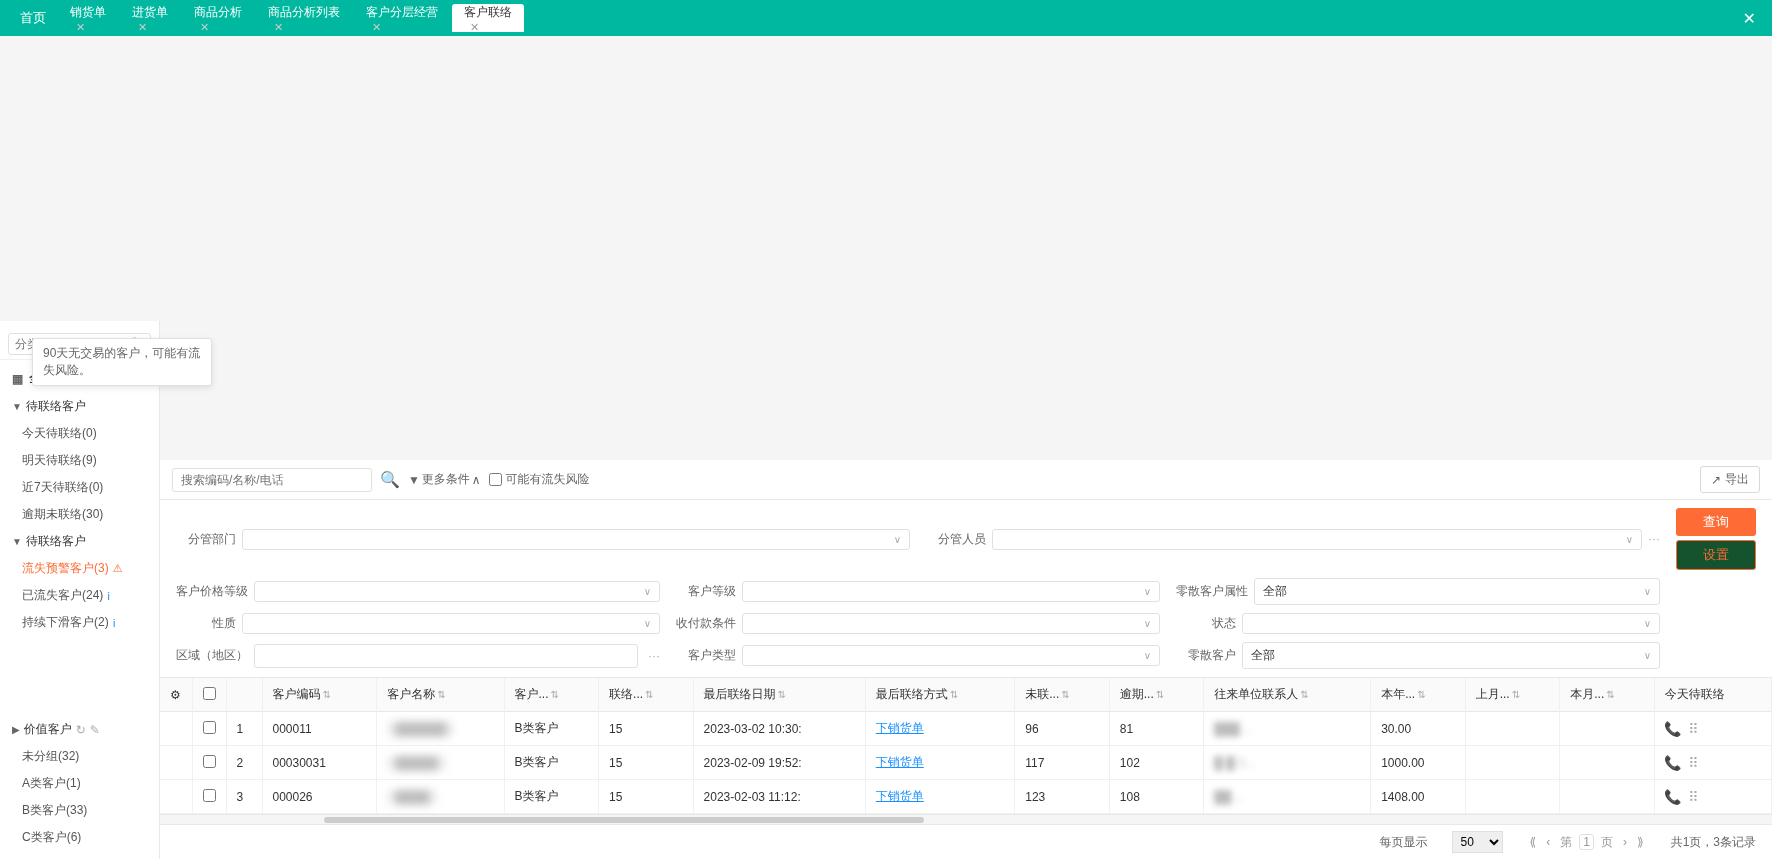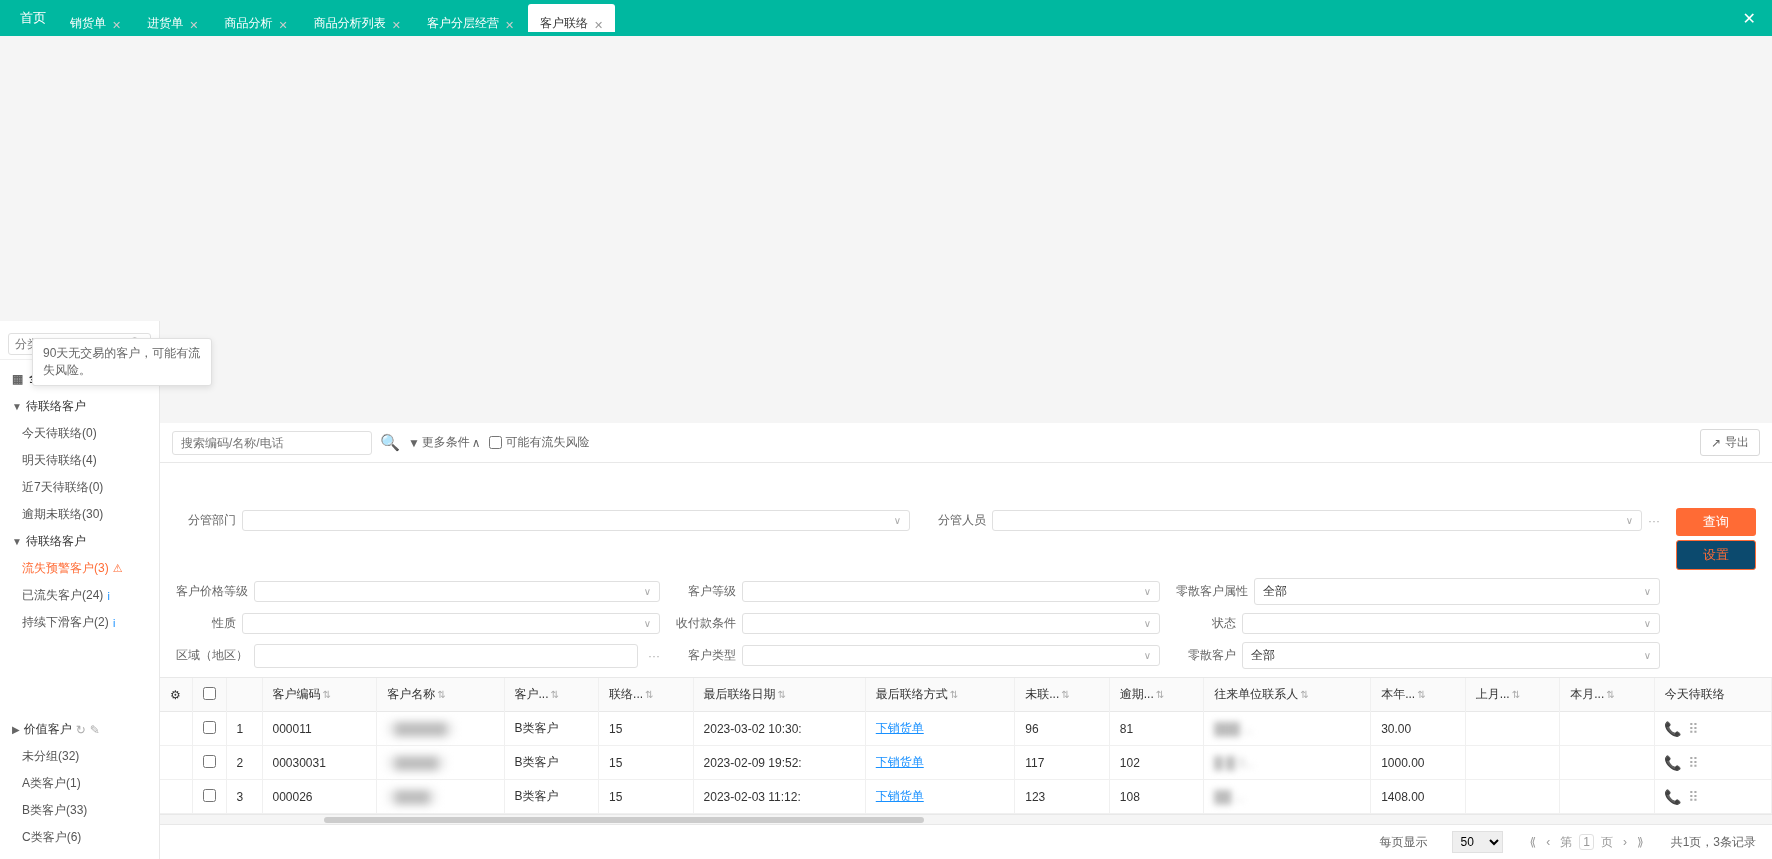--- a/index.html
+++ b/index.html
@@ -3,23 +3,24 @@
   <meta charset="utf-8">
   <style>
     * { box-sizing: border-box; margin: 0; padding: 0; font-family: 'Microsoft YaHei', Arial, sans-serif; font-size: 12px; }
     body { background: #f5f5f5; overflow: hidden; width: 1772px; height: 859px; }
     
     
     .top-nav {
       display: flex; align-items: center; background: #00b8a0; height: 36px; padding: 0 8px;
     }
     .top-nav .tab {
-      display: flex; align-items: flex-end; padding: 0 12px; height: 28px; color: #fff;
+      display: flex; align-items: flex-start; padding: 0 12px; height: 28px; color: #fff;
       cursor: pointer; font-size: 13px; border-radius: 3px 3px 0 0; margin-right: 2px;
       white-space: nowrap;
+      flex-direction: column;
     }
     .top-nav .tab.active {
       background: #fff; color: #333;
     }
     .top-nav .tab .close-icon {
       margin-left: 6px; color: #ccc; font-size: 11px;
     }
     .top-nav .tab.active .close-icon { color: #999; }
     .top-nav .home-tab { color: #fff; font-size: 13px; padding: 0 12px; cursor: pointer; }
     .top-nav-right { margin-left: auto; color: #fff; font-size: 16px; cursor: pointer; padding: 0 8px; }
@@ -100,24 +101,24 @@
       display: flex; align-items: center; gap: 6px; flex: 1;
     }
     .filter-item label { color: #666; white-space: nowrap; min-width: 60px; text-align: right; }
     .filter-item input, .filter-item .select-box {
       flex: 1; border: 1px solid #e0e0e0; border-radius: 3px; padding: 4px 8px; outline: none; color: #333;
       background: #fff; display: flex; align-items: center; justify-content: space-between; cursor: pointer;
     }
     .filter-item .select-box .down-arrow { color: #aaa; font-size: 10px; }
     .btn-query {
       background: #ff6b35; color: #fff; border: none; border-radius: 3px;
-      padding: 5px 16px; cursor: pointer; font-size: 13px; margin-top: 37px;
+      padding: 5px 16px; cursor: pointer; font-size: 13px;
     }
     .btn-settings {
-      background: #0c4a6e; color: #ff6b35; border: 1px solid #ff6b35; border-radius: 3px;
+      background: #14532d; color: #ff6b35; border: 1px solid #ff6b35; border-radius: 3px;
       padding: 5px 24px; cursor: pointer; font-size: 13px;
     }
     .more-dots { color: #aaa; cursor: pointer; }
 
     
     .table-container { flex: 1; overflow: auto; background: #fff; }
     table { width: 100%; border-collapse: collapse; }
     thead tr { background: #fafafa; border-bottom: 1px solid #e8e8e8; }
     thead th {
       padding: 8px 10px; text-align: left; color: #333; font-weight: 500; white-space: nowrap;
@@ -203,21 +204,21 @@
 
     <div class="sidebar-group">
       <div class="sidebar-group-title">
         <span class="arrow">▼</span>
         <span>待联络客户</span>
       </div>
       <div class="sidebar-item">
         <span>今天待联络(0)</span>
       </div>
       <div class="sidebar-item">
-        <span>明天待联络(4)</span>
+        <span>明天待联络(9)</span>
       </div>
       <div class="sidebar-item">
         <span>近7天待联络(0)</span>
       </div>
       <div class="sidebar-item">
         <span>逾期未联络(30)</span>
       </div>
     </div>
 
     <div class="sidebar-group">

